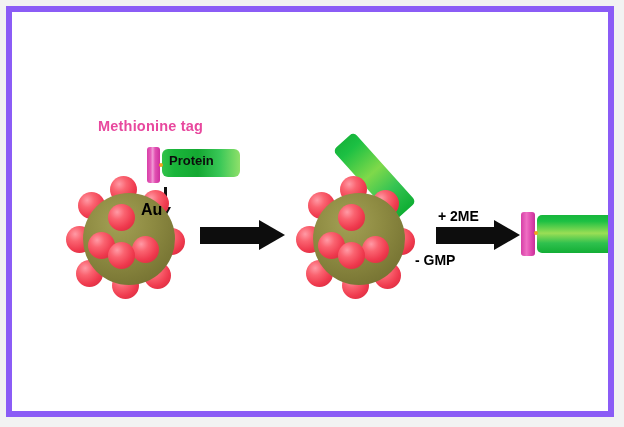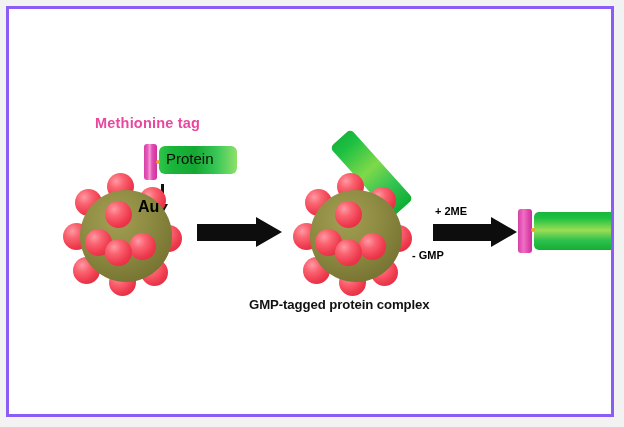--- a/index.html
+++ b/index.html
@@ -7,21 +7,21 @@
     width:624px;height:427px;
     background:#f2f2f2;
     font-family:"Liberation Sans", sans-serif;
     overflow:hidden;
   }
   #canvas{
     position:absolute;
     left:6px;top:6px;
     width:608px;height:411px;
     background:#ffffff;
-    border:3px solid #8b5cf6;
+    border:6px solid #8b5cf6;
     box-sizing:border-box;
     overflow:hidden;
   }
   .abs{position:absolute;}
 
   
   .methionine-label{
     left:86px;top:106px;
     font-size:14.5px;font-weight:bold;
     color:#e8489e;
@@ -34,21 +34,21 @@
   }
   .cap1{left:12px;top:288px;}
   .cap2{left:240px;top:288px;}
   .cap3{left:505px;top:288px;}
   .au-label{
     left:129px;top:189px;
     font-size:16px;font-weight:bold;color:#000;
     z-index:40;white-space:nowrap;
   }
   .rx-label{
-    font-size:11px;font-weight:bold;color:#000;white-space:nowrap;
+    font-size:14px;font-weight:bold;color:#000;white-space:nowrap;
   }
   .rx-top{left:426px;top:196px;}
   .rx-bot{left:403px;top:240px;}
 
   
   .particle{width:118px;height:118px;}
   .core{
     position:absolute;left:13px;top:13px;width:92px;height:92px;
     border-radius:50%;
     background:radial-gradient(circle at 38% 32%, #a3a055 0%, #8f8c43 38%, #7d7a37 68%, #6b682c 100%);
@@ -86,21 +86,21 @@
     background:linear-gradient(90deg,#d83fa8 0%,#e55ab8 26%,#f29ad6 44%,#e151b2 62%,#cf2f9e 100%);
     border-radius:3px;
   }
   .prot-box{
     position:absolute;
     border-radius:6px;
     background:linear-gradient(90deg,#31c34a 0%,#1ab53a 16%,#14a832 46%,#39c757 74%,#8fe06a 100%);
   }
   .prot-text{
     position:absolute;
-    font-size:15px;font-weight:normal;color:#0c0c0c;
+    font-size:13px;font-weight:bold;color:#0c0c0c;
     white-space:nowrap;
   }
   .joint-dot{
     position:absolute;width:4px;height:4px;border-radius:50%;
     background:#f0a21e;z-index:25;
   }
 
   
   .c1-tag{left:135px;top:135px;width:13px;height:36px;}
   .c1-box{left:150px;top:135px;width:78px;height:28px;top:137px;}
@@ -188,15 +188,14 @@
   <div class="arrow-shaft arrow2-shaft"></div>
   <div class="arrow-head arrow2-head"></div>
   <div class="abs rx-label rx-bot">- GMP</div>
 
   <div class="abs" style="left:0;top:0;width:100%;height:100%;pointer-events:none;">
     <div class="tag c3-tag"></div>
     <div class="joint-dot c3-dot"></div>
     <div class="prot-box c3-box"></div>
   </div>
 
-  <div class="abs caption cap2">GMP-tagged protein complex</div>
 
 </div>
 
 </body></html>

